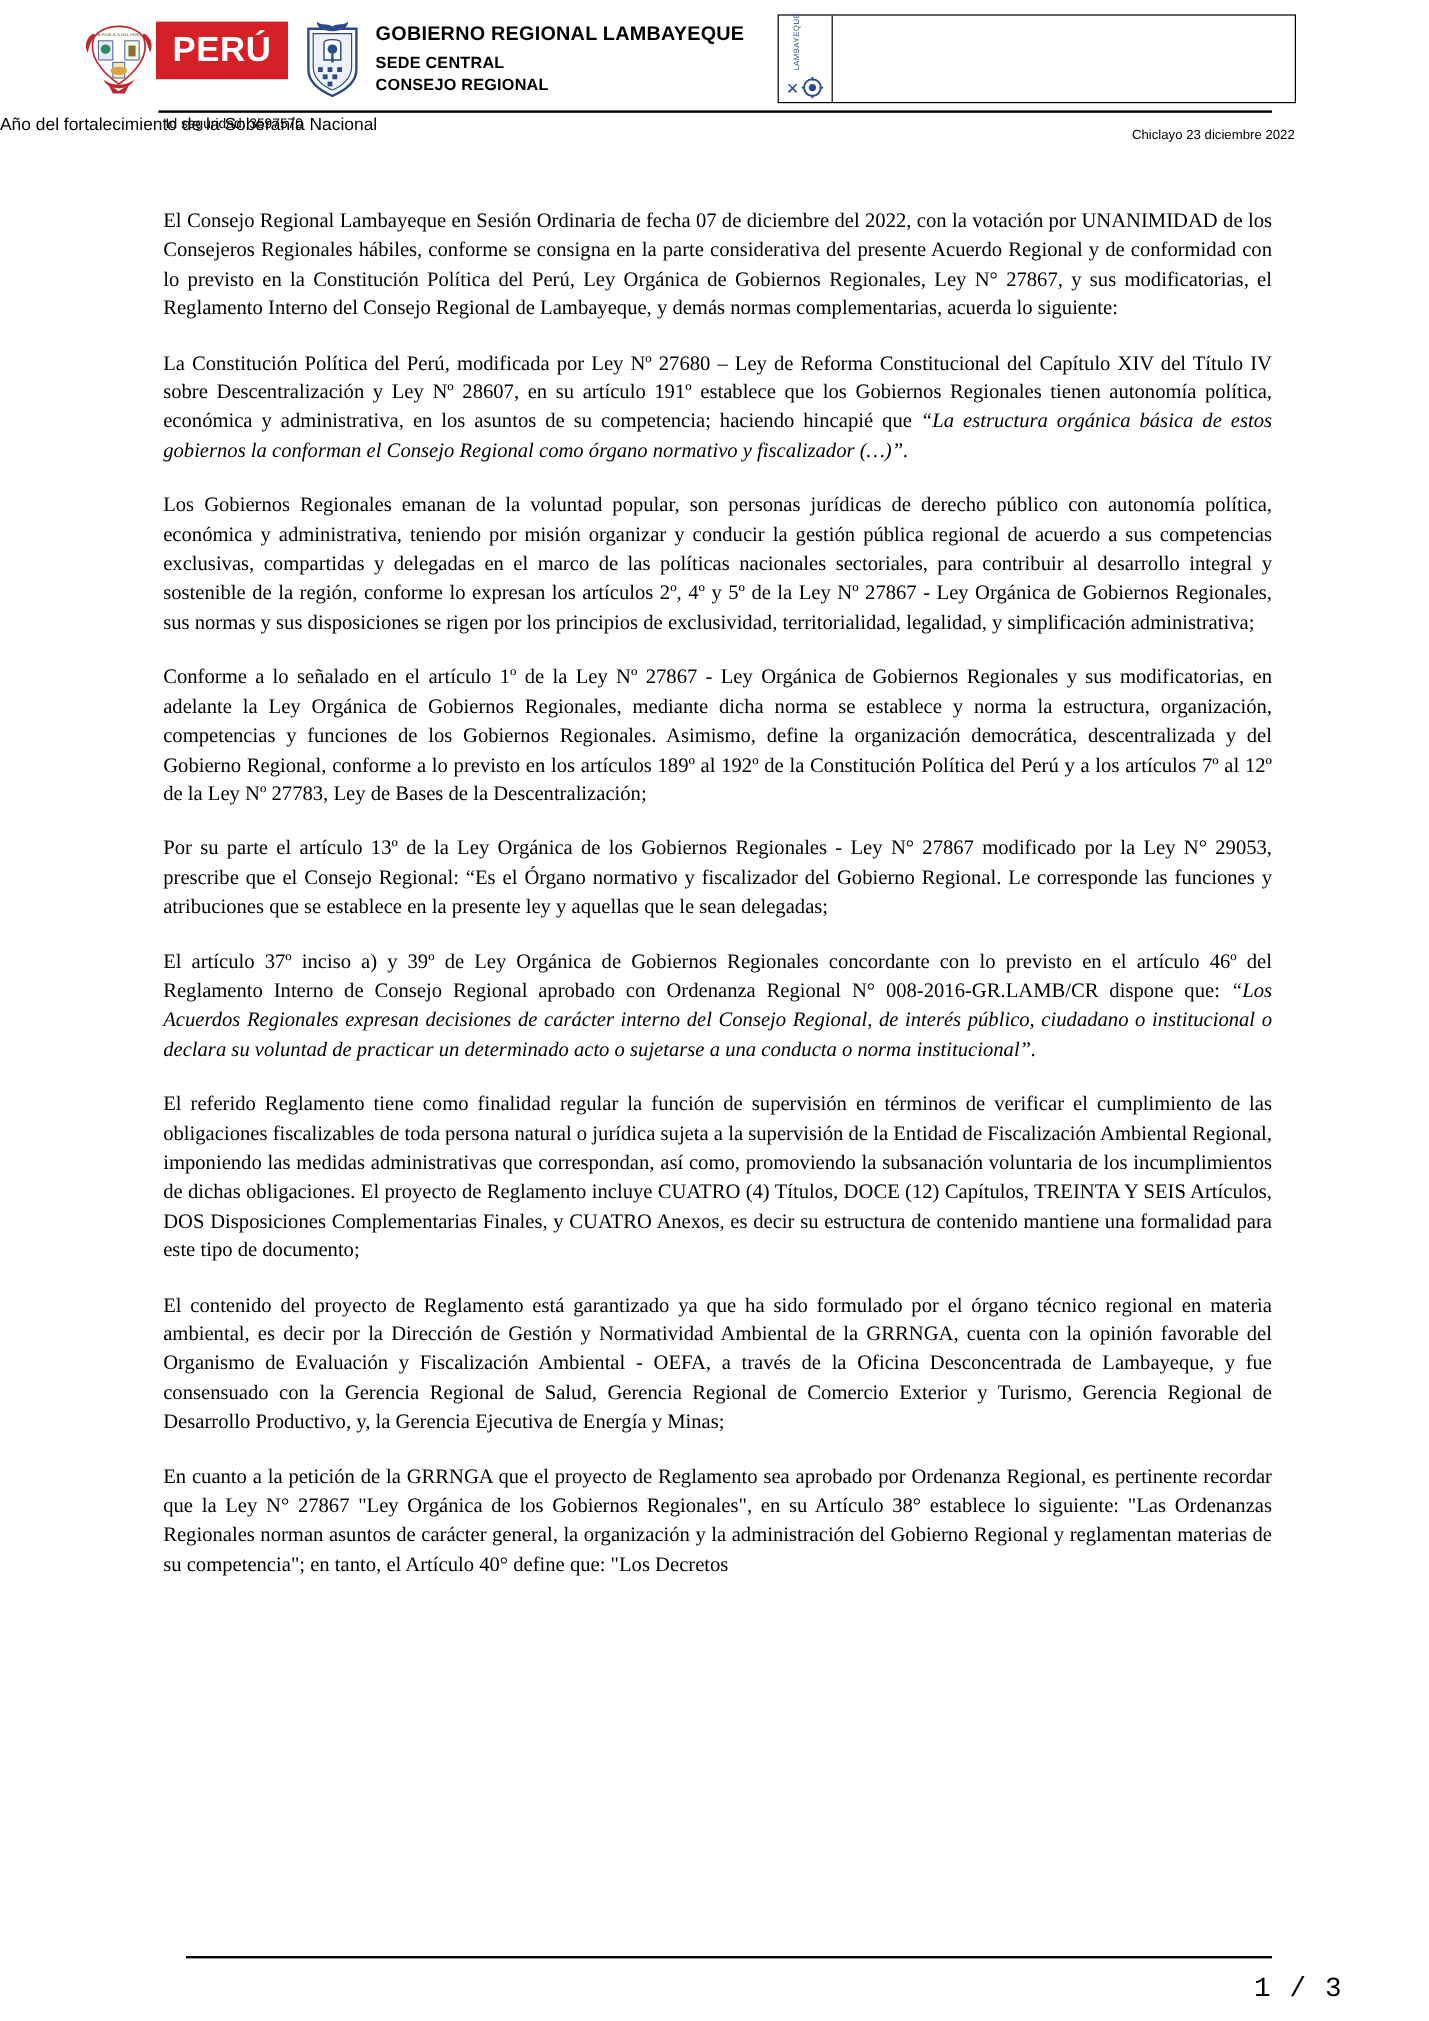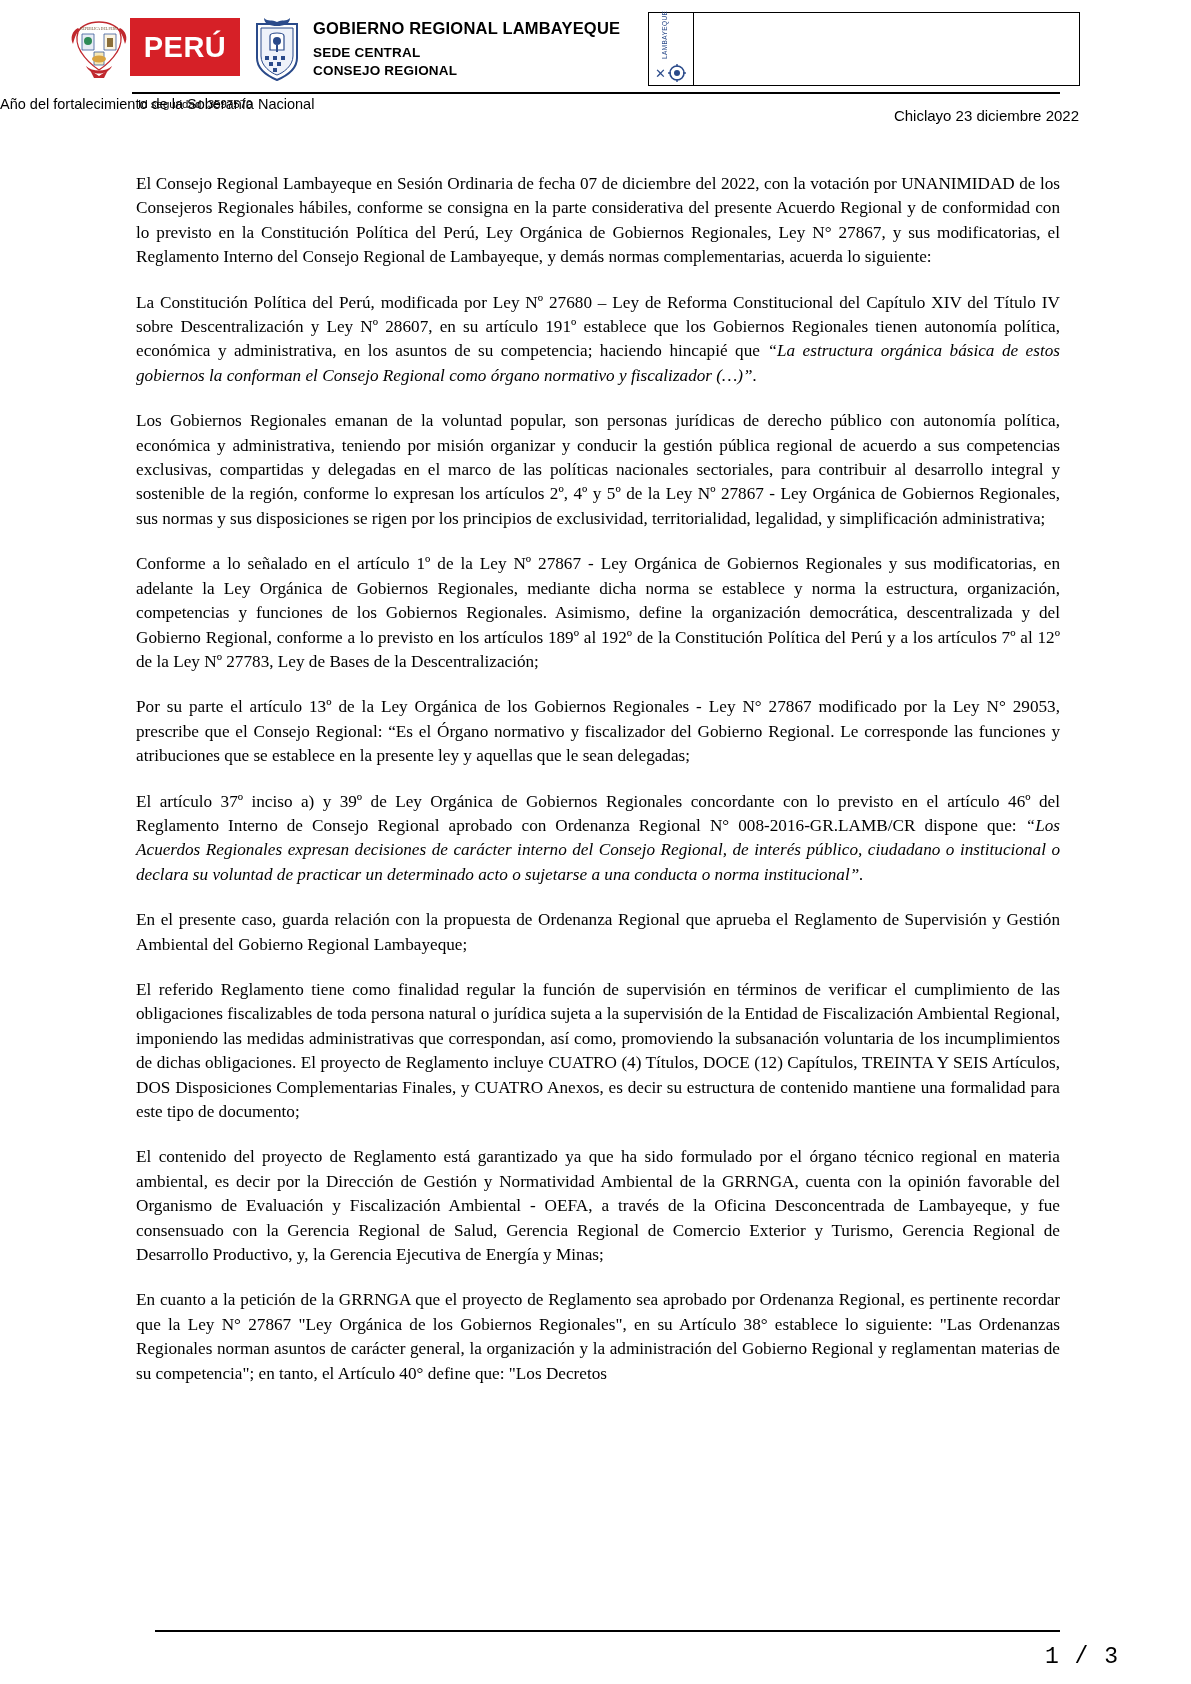--- a/index.html
+++ b/index.html
@@ -36,21 +36,21 @@
   }
   .coat-of-arms {
     width: 58px;
     height: 62px;
     position: relative;
     flex: 0 0 auto;
     margin-top: 4px;
   }
   .peru-block {
     width: 110px;
-    height: 58px;
+    height: 48px;
     background: #d62027;
     color: #ffffff;
     font-family: "Liberation Sans", sans-serif;
     font-weight: bold;
     font-size: 29px;
     letter-spacing: 0.5px;
     display: flex;
     align-items: center;
     justify-content: center;
     flex: 0 0 auto;
@@ -145,21 +145,21 @@
     left: 0;
     width: 1191px;
     font-family: "Liberation Sans", sans-serif;
     font-size: 14.5px;
   }
   .chiclayo {
     position: absolute;
     top: 107px;
     right: 112px;
     font-family: "Liberation Sans", sans-serif;
-    font-size: 15px;
+    font-size: 11px;
   }
   .ord-title {
     position: absolute;
     top: 126px;
     left: 0;
     width: 1191px;
     text-align: center;
     font-family: "Liberation Sans", sans-serif;
     font-weight: bold;
     font-size: 16.5px;
@@ -296,21 +296,20 @@
     <p class="para"><span>La Constitución Política del Perú, modificada por Ley Nº 27680 – Ley de Reforma Constitucional del Capítulo XIV del Título IV sobre Descentralización y Ley Nº 28607, en su artículo 191º establece que los Gobiernos Regionales tienen autonomía política, económica y administrativa, en los asuntos de su competencia; haciendo hincapié que </span><span class="it">“La estructura orgánica básica de estos gobiernos la conforman el Consejo Regional como órgano normativo y fiscalizador (…)”.</span></p>
 
     <p class="para">Los Gobiernos Regionales emanan de la voluntad popular, son personas jurídicas de derecho público con autonomía política, económica y administrativa, teniendo por misión organizar y conducir la gestión pública regional de acuerdo a sus competencias exclusivas, compartidas y delegadas en el marco de las políticas nacionales sectoriales, para contribuir al desarrollo integral y sostenible de la región, conforme lo expresan los artículos 2º, 4º y 5º de la Ley Nº 27867 - Ley Orgánica de Gobiernos Regionales, sus normas y sus disposiciones se rigen por los principios de exclusividad, territorialidad, legalidad, y simplificación administrativa;</p>
 
     <p class="para">Conforme a lo señalado en el artículo 1º de la Ley Nº 27867 - Ley Orgánica de Gobiernos Regionales y sus modificatorias, en adelante la Ley Orgánica de Gobiernos Regionales, mediante dicha norma se establece y norma la estructura, organización, competencias y funciones de los Gobiernos Regionales. Asimismo, define la organización democrática, descentralizada y del Gobierno Regional, conforme a lo previsto en los artículos 189º al 192º de la Constitución Política del Perú y a los artículos 7º al 12º de la Ley Nº 27783, Ley de Bases de la Descentralización;</p>
 
     <p class="para">Por su parte el artículo 13º de la Ley Orgánica de los Gobiernos Regionales - Ley N° 27867 modificado por la Ley N° 29053, prescribe que el Consejo Regional: “Es el Órgano normativo y fiscalizador del Gobierno Regional. Le corresponde las funciones y atribuciones que se establece en la presente ley y aquellas que le sean delegadas;</p>
 
     <p class="para"><span>El artículo 37º inciso a) y 39º de Ley Orgánica de Gobiernos Regionales concordante con lo previsto en el artículo 46º del Reglamento Interno de Consejo Regional aprobado con Ordenanza Regional N° 008-2016-GR.LAMB/CR dispone que: </span><span class="it">“Los Acuerdos Regionales expresan decisiones de carácter interno del Consejo Regional, de interés público, ciudadano o institucional o declara su voluntad de practicar un determinado acto o sujetarse a una conducta o norma institucional”.</span></p>
 
-    <p class="para">En el presente caso, guarda relación con la propuesta de Ordenanza Regional que aprueba el Reglamento de Supervisión y Gestión Ambiental del Gobierno Regional Lambayeque;</p>
 
     <p class="para">El referido Reglamento tiene como finalidad regular la función de supervisión en términos de verificar el cumplimiento de las obligaciones fiscalizables de toda persona natural o jurídica sujeta a la supervisión de la Entidad de Fiscalización Ambiental Regional, imponiendo las medidas administrativas que correspondan, así como, promoviendo la subsanación voluntaria de los incumplimientos de dichas obligaciones. El proyecto de Reglamento incluye CUATRO (4) Títulos, DOCE (12) Capítulos, TREINTA Y SEIS Artículos, DOS Disposiciones Complementarias Finales, y CUATRO Anexos, es decir su estructura de contenido mantiene una formalidad para este tipo de documento;</p>
 
     <p class="para">El contenido del proyecto de Reglamento está garantizado ya que ha sido formulado por el órgano técnico regional en materia ambiental, es decir por la Dirección de Gestión y Normatividad Ambiental de la GRRNGA, cuenta con la opinión favorable del Organismo de Evaluación y Fiscalización Ambiental - OEFA, a través de la Oficina Desconcentrada de Lambayeque, y fue consensuado con la Gerencia Regional de Salud, Gerencia Regional de Comercio Exterior y Turismo, Gerencia Regional de Desarrollo Productivo, y, la Gerencia Ejecutiva de Energía y Minas;</p>
 
     <p class="para">En cuanto a la petición de la GRRNGA que el proyecto de Reglamento sea aprobado por Ordenanza Regional, es pertinente recordar que la Ley N° 27867 "Ley Orgánica de los Gobiernos Regionales", en su Artículo 38° establece lo siguiente: "Las Ordenanzas Regionales norman asuntos de carácter general, la organización y la administración del Gobierno Regional y reglamentan materias de su competencia"; en tanto, el Artículo 40° define que: "Los Decretos</p>
   </div>
 
   <div class="footer-rule"></div>
   <div class="page-num">1 / 3</div>

